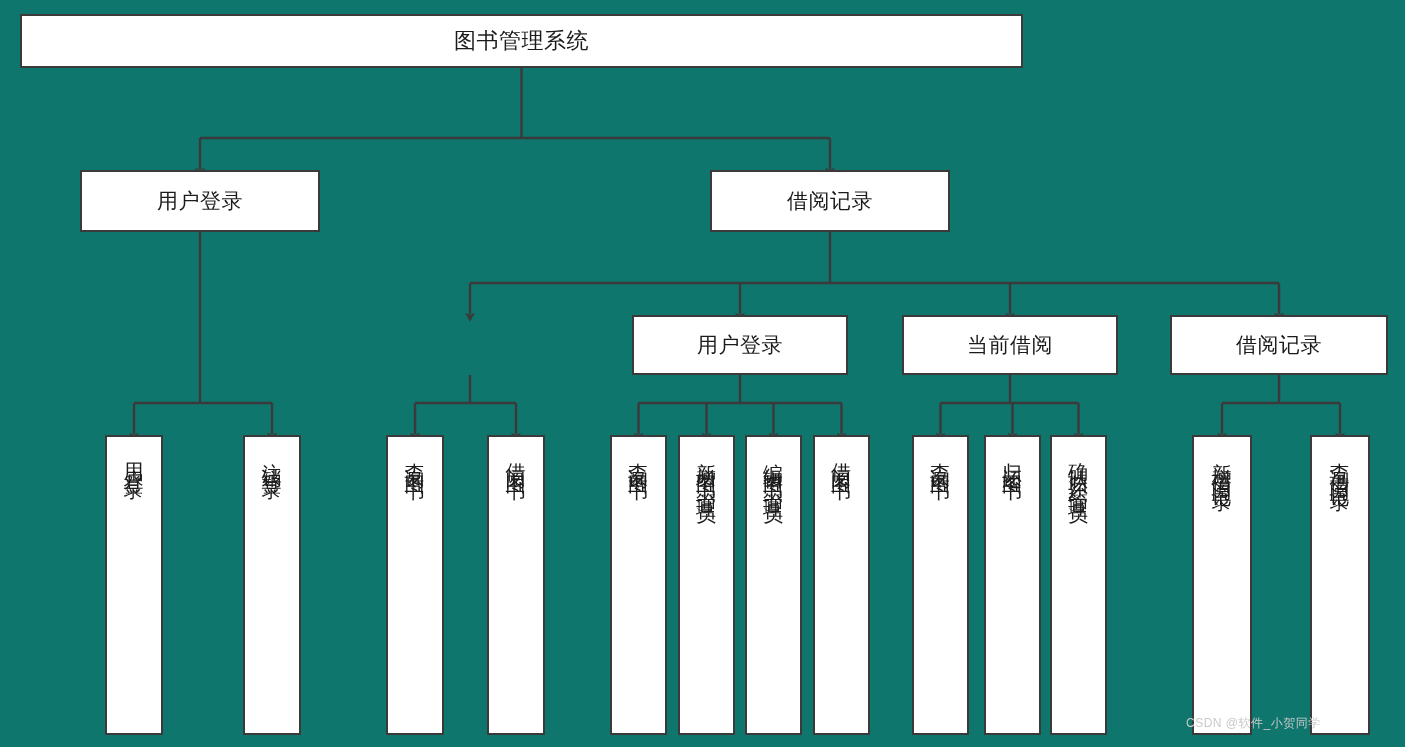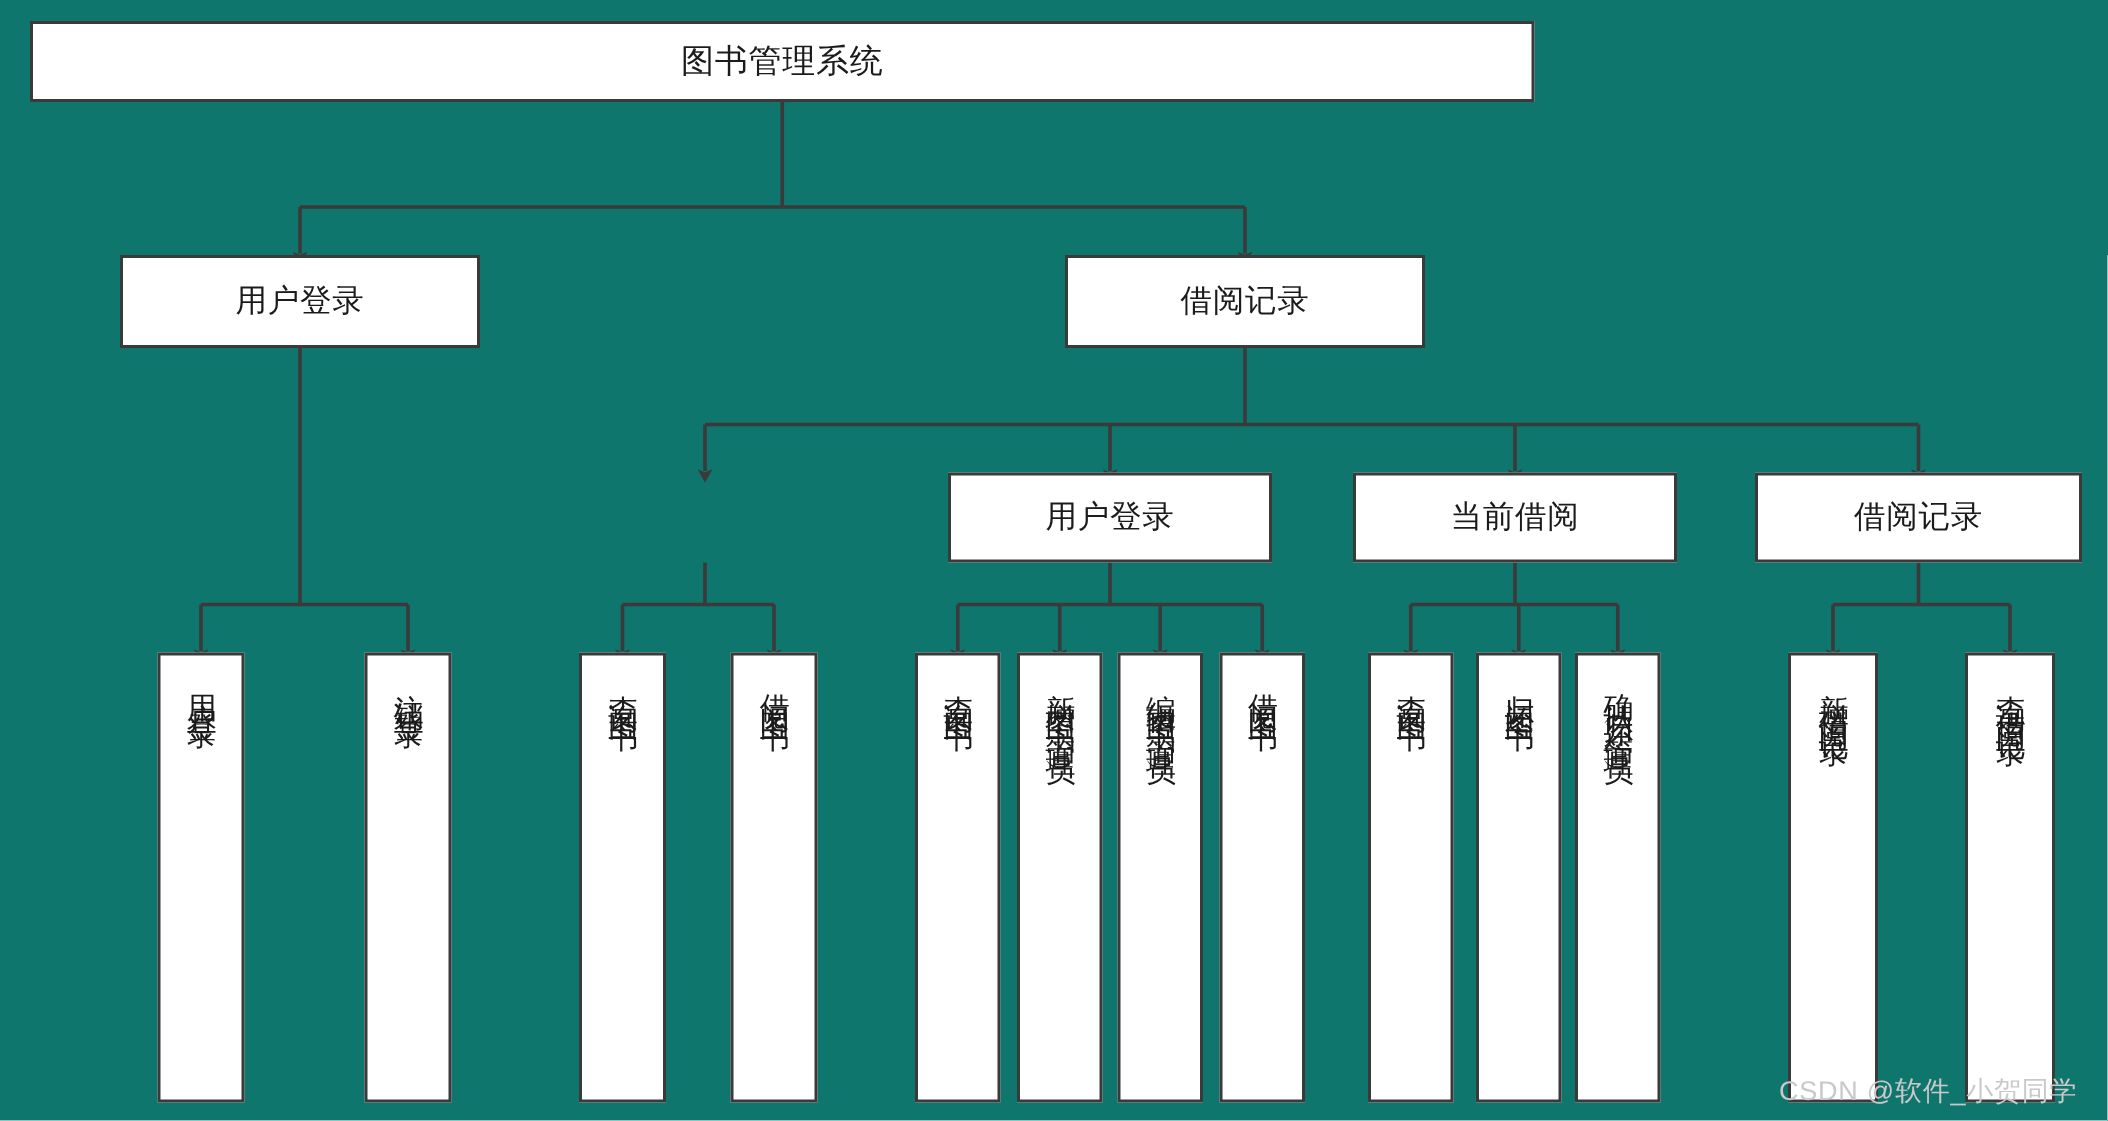--- a/index.html
+++ b/index.html
@@ -63,21 +63,21 @@
     text-orientation: upright;
     font-size: 20px;
     line-height: 1.0;
     letter-spacing: 6px;
     white-space: nowrap;
   }
   .watermark {
     position: absolute;
     left: 1186px;
     top: 715px;
-    font-size: 18px;
+    font-size: 12px;
     color: #c9c9c9;
     white-space: nowrap;
     z-index: 3;
     letter-spacing: 0.5px;
   }
 </style>
 </head>
 <body>
 
 <div id="canvas">

